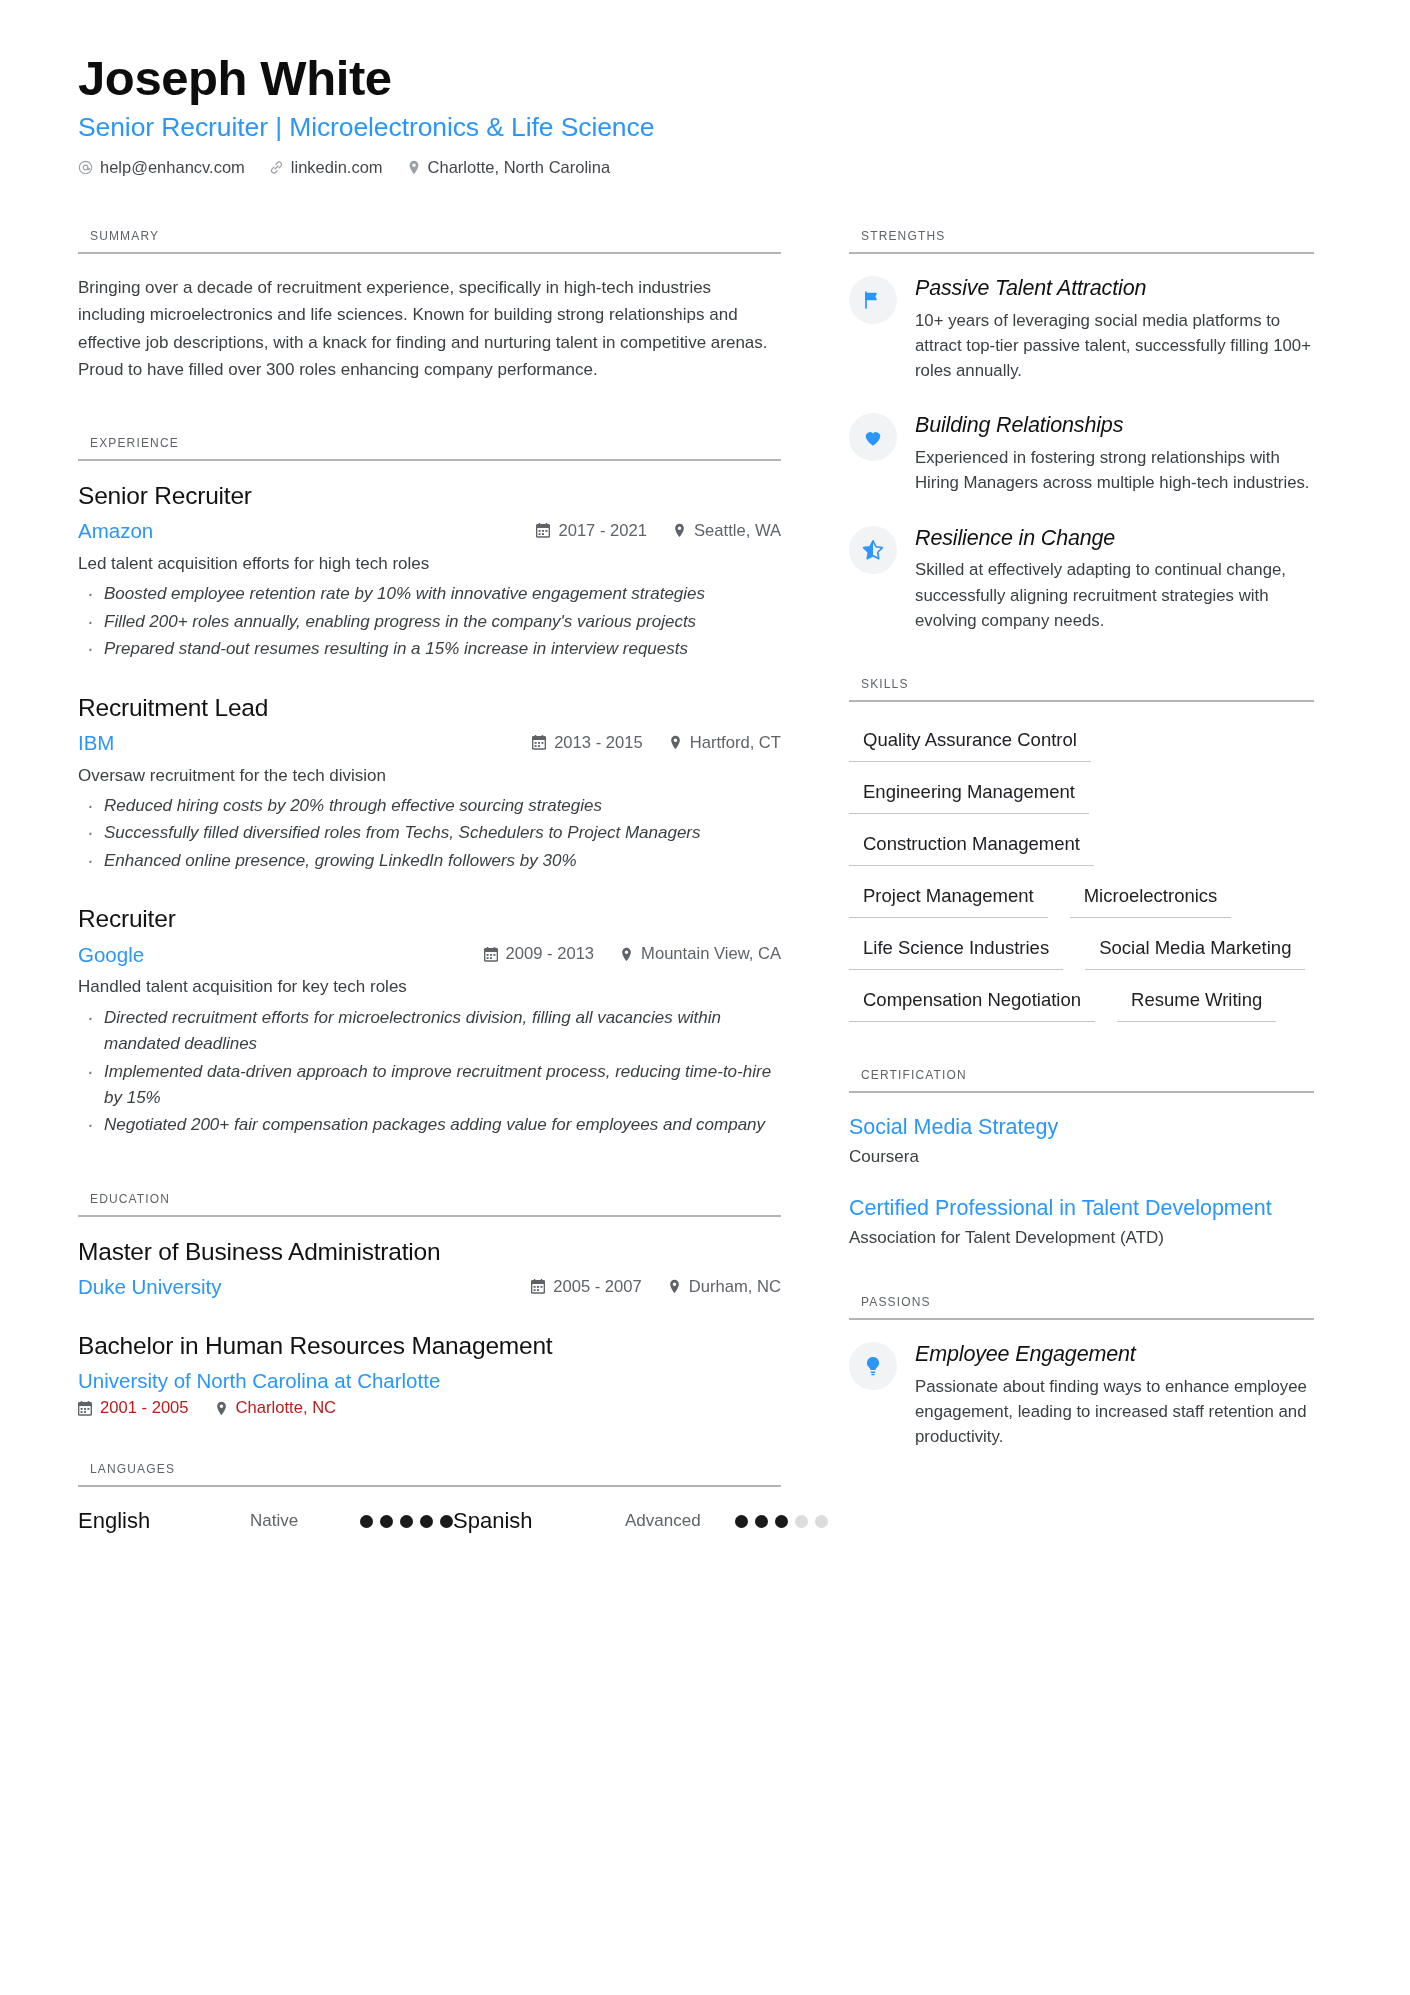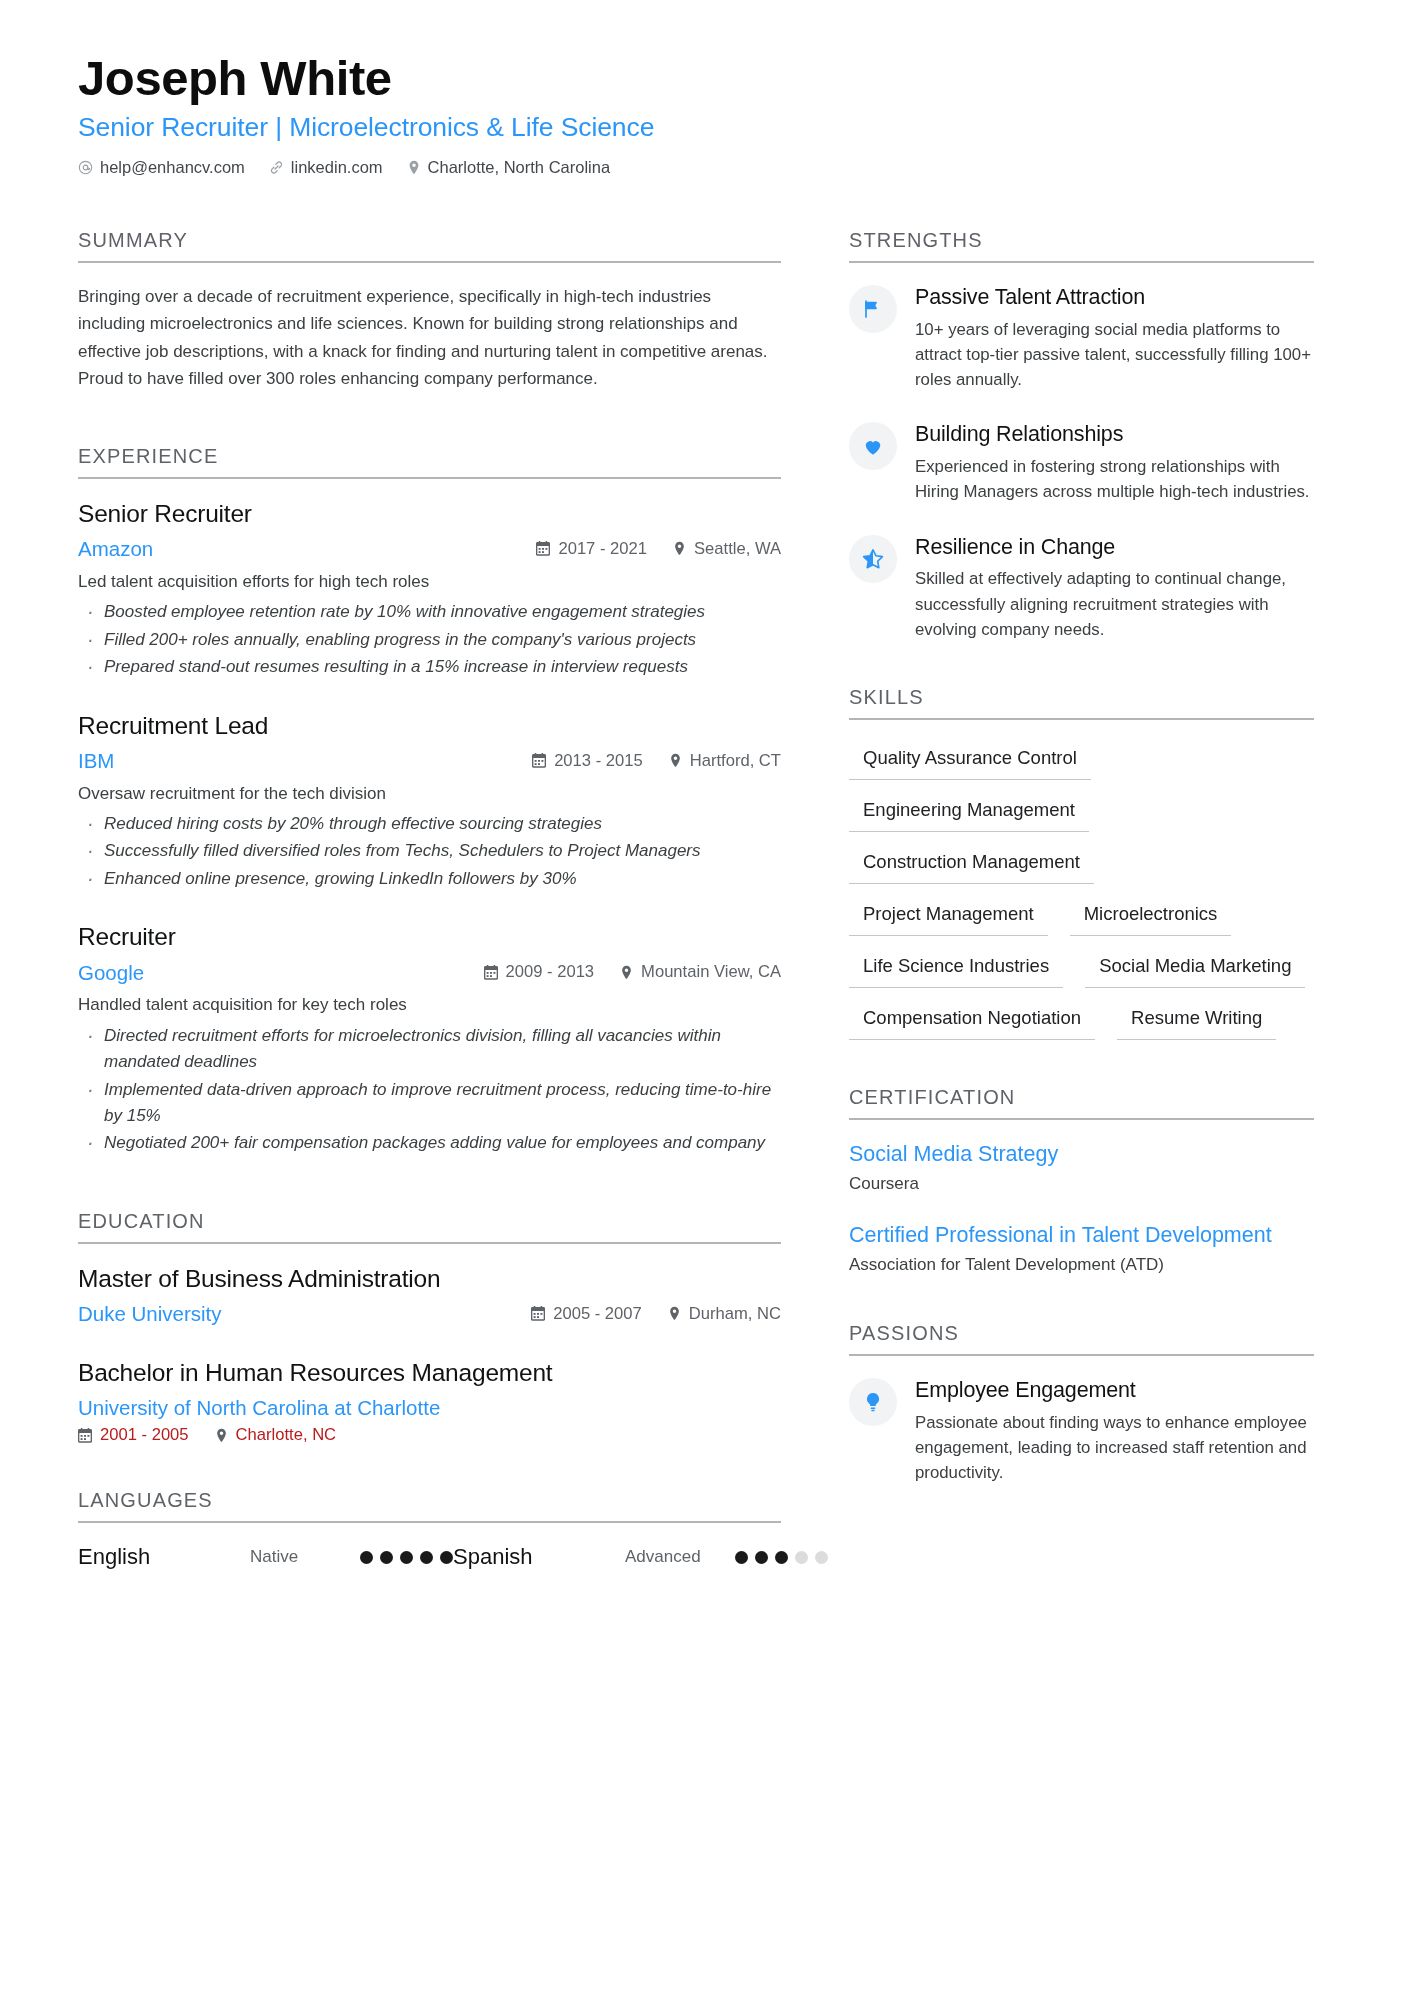--- a/index.html
+++ b/index.html
@@ -59,26 +59,27 @@
     margin-top: 52px;
     align-items: flex-start;
   }
   .col-left  { width: 703px; flex: 0 0 703px; }
   .col-gap   { width: 68px; flex: 0 0 68px; }
   .col-right { width: 465px; flex: 0 0 465px; }
 
   
   .section { margin-bottom: 0; }
   .sec-title {
-    font-size: 20px;
+    font-size: 12px;
     letter-spacing: 1.15px;
     color: #5f6368;
     font-weight: 400;
     text-transform: uppercase;
     padding-bottom: 9px;
+    margin-left: 12px;
   }
   .sec-rule {
     height: 2px;
     background: #b4b4b4;
     width: 100%;
     margin-bottom: 20px;
   }
 
   
   .summary-text {
@@ -187,20 +188,21 @@
     display: flex; align-items: center; justify-content: center;
     margin-top: 2px;
   }
   .feat-body { flex: 1 1 auto; padding-top: 1px; }
   .feat-title {
     font-size: 21.5px;
     color: #111214;
     letter-spacing: -0.15px;
     line-height: 1.3;
     margin-bottom: 5px;
+    font-style: italic;
   }
   .feat-desc {
     font-size: 16.8px;
     line-height: 1.5;
     color: #3c4043;
   }
 
   
   .skills-wrap {
     display: flex;

